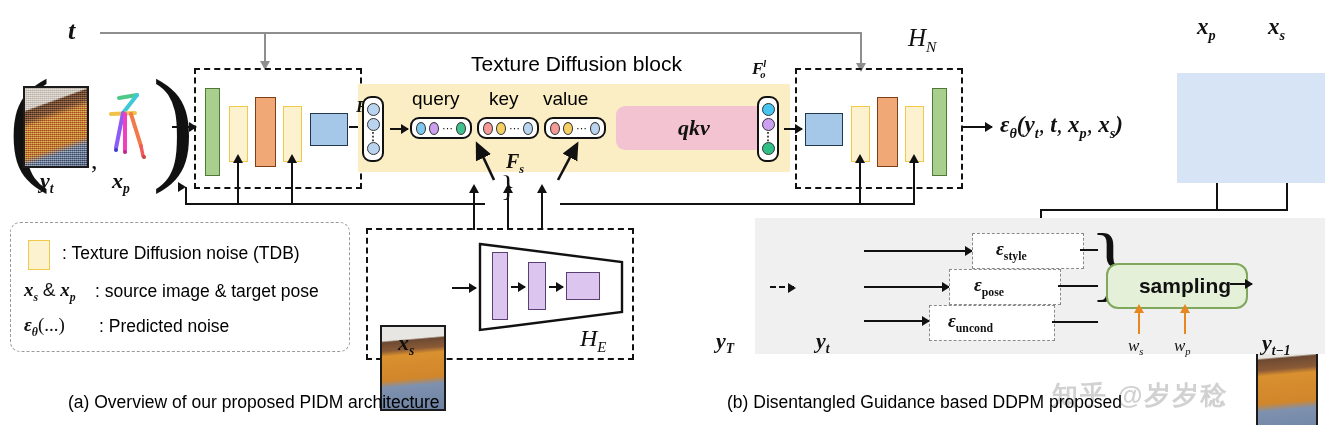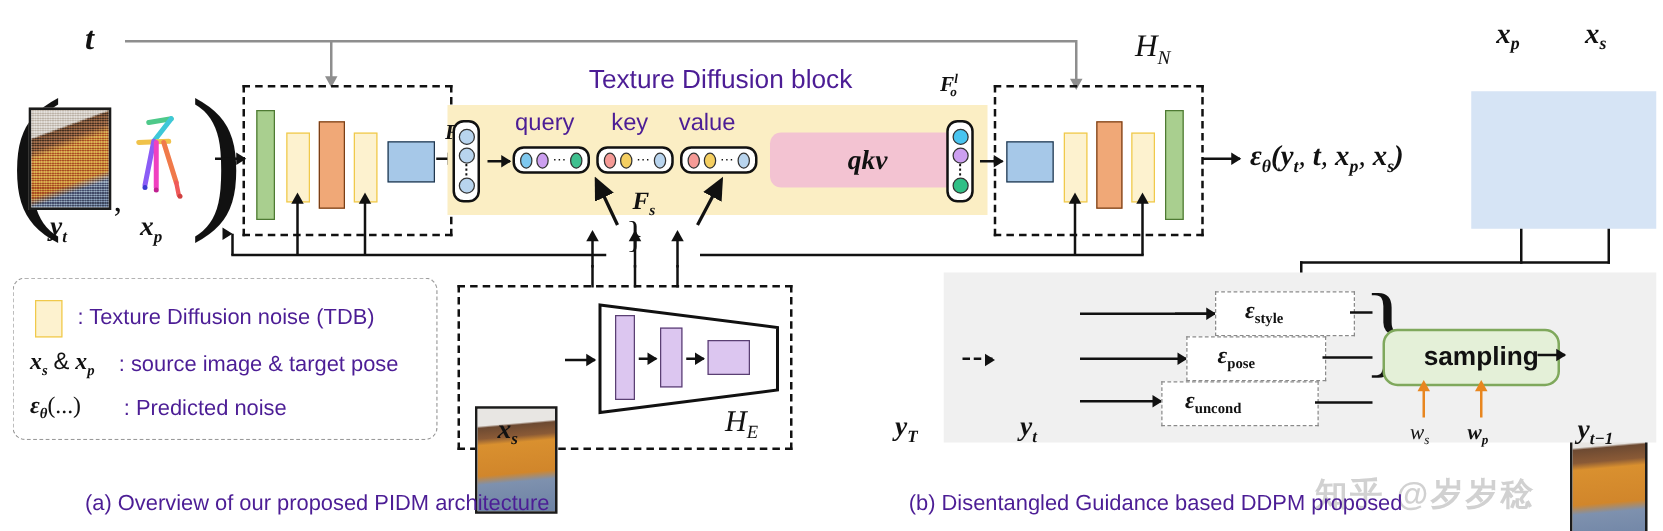--- a/index.html
+++ b/index.html
@@ -74,21 +74,21 @@
   .paren{font-family:"Liberation Serif",serif;font-weight:300;color:#111;
     line-height:1;user-select:none;}
 
   .legendbox{border:1.8px dashed #9a9a9a;border-radius:10px;background:#fff;}
   .legend-swatch{background:#fdf2cf;border:1.8px solid #f0c94b;}
 
   .graypanel{background:#f0f0f0;}
   .bluepanel{background:#d6e4f5;}
 
   .brace{font-family:"Liberation Serif",serif;color:#111;line-height:.92;}
-  .caption{font-size:17.5px;color:#4c1d95;}
+  .caption{font-size:17.5px;color:#000000;}
   .watermark{color:#c9c9c9;font-size:26px;font-weight:bold;letter-spacing:2px;}
 </style>
 </head>
 <body>
 
 <div class="abs mi" style="left:68px;top:16px;font-size:26px;">t</div>
 
 <div class="abs grayline" style="left:100px;top:32px;width:760px;height:1.6px;"></div>
 
 <div class="abs arrow-v gray down" style="left:264px;top:32px;height:30px;"></div>
@@ -344,21 +344,21 @@
             border:2.4px solid #7fa85c;border-radius:12px;display:flex;
             align-items:center;justify-content:center;padding-left:16px;">
   <span style="font-size:21px;font-weight:bold;">sampling</span>
 </div>
 
 <div class="abs arrow-v orange up" style="left:1138px;top:312px;height:22px;"></div>
 <div class="abs arrow-v orange up" style="left:1184px;top:312px;height:22px;"></div>
 <div class="abs mi" style="left:1128px;top:336px;font-size:17px;font-weight:normal;">
   <span>w</span><span class="sub">s</span>
 </div>
-<div class="abs mi" style="left:1174px;top:336px;font-size:17px;font-weight:bold;">
+<div class="abs mi" style="left:1174px;top:336px;font-size:17px;font-weight:normal;">
   <span>w</span><span class="sub">p</span>
 </div>
 
 <div class="abs arrow-h" style="left:1230px;top:283px;width:22px;"></div>
 
 <div class="abs mi" style="left:1262px;top:330px;font-size:22px;">
   <span>y</span><span class="sub">t−1</span>
 </div>
 
 <div class="abs watermark" style="left:1052px;top:378px;opacity:.85;">知乎 @岁岁稔</div>

